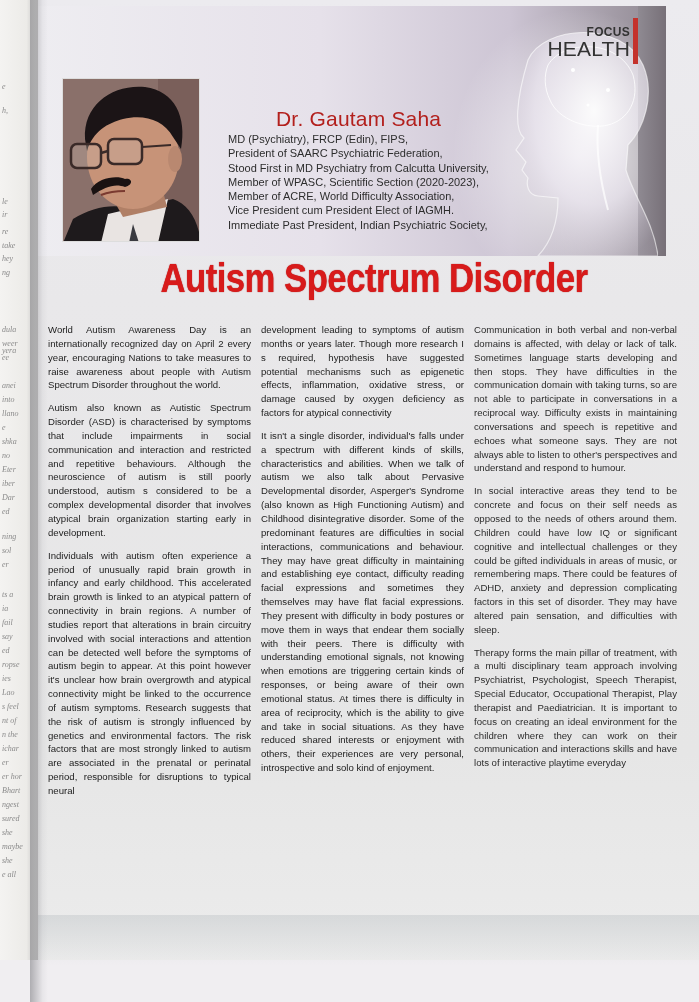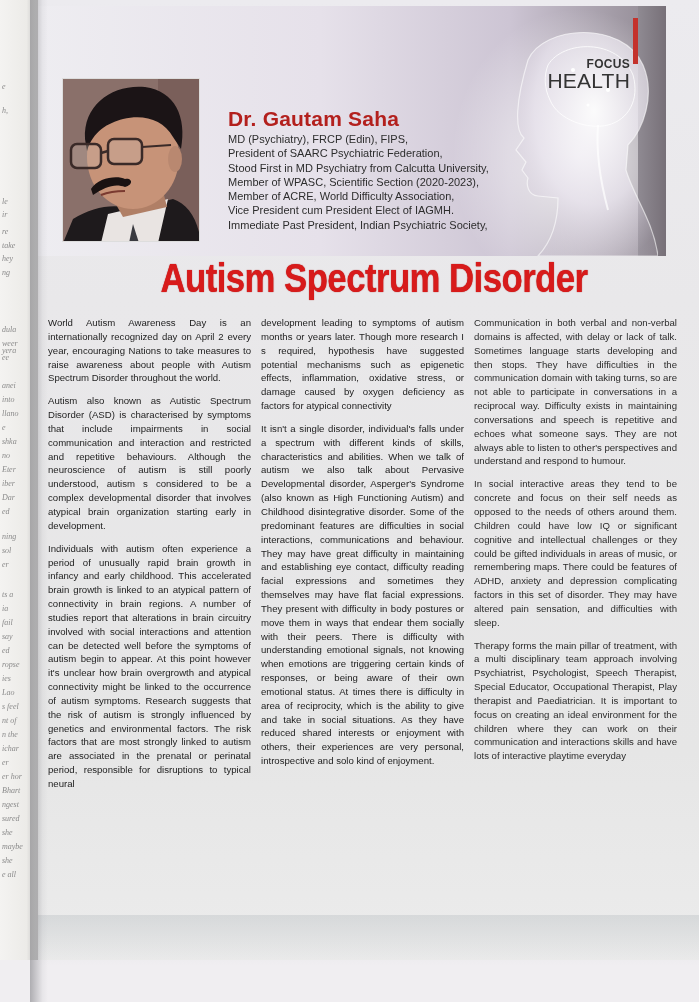--- a/index.html
+++ b/index.html
@@ -35,58 +35,58 @@
       linear-gradient(90deg, #eeedf1 0%, #e6e1ea 45%, #cdc5d4 75%, #8e8790 100%);
   }
   .banner-edge {
     position: absolute; right: 0; top: 0; width: 28px; height: 250px;
     background: linear-gradient(90deg, #8f8a92, #777078);
   }
   .head-silhouette {
     position: absolute; left: 420px; top: 14px; width: 200px; height: 236px;
   }
   .focus-health {
-    position: absolute; right: 36px; top: 20px; text-align: right; line-height: 1; margin-top: 32px;
+    position: absolute; right: 36px; top: 20px; text-align: right; line-height: 1;
   }
   .focus-health .f1 { font-weight: bold; font-size: 12px; color: #333; letter-spacing: 0.3px; }
   .focus-health .f2 { font-size: 21px; color: #333; letter-spacing: 0.2px; }
   .focus-bar {
     position: absolute; right: 28px; top: 12px; width: 5px; height: 46px; background: #c4322c;
   }
 
   .photo {
     position: absolute; left: 24px; top: 72px; width: 138px; height: 164px;
     background: linear-gradient(180deg, #8b6f68 0%, #7d6560 100%);
     overflow: hidden; border: 1px solid #ddd;
   }
 
   .author {
     position: absolute; left: 190px; top: 100px; width: 400px;
   }
   .author-name {
-    font-size: 21px; font-weight: bold; color: #b3201d; letter-spacing: 0.2px; line-height: 26px;
+    font-size: 21px; font-weight: normal; color: #b3201d; letter-spacing: 0.2px; line-height: 26px; margin-left: 48px;
   }
   .cred {
     font-size: 11px; color: #2d2d2d; line-height: 14.3px; white-space: nowrap;
   }
 
   .title {
     position: absolute; left: 46px; top: 255px; width: 580px; text-align: center;
     font-family: "Liberation Sans", sans-serif; font-weight: bold;
     font-size: 37px; color: #d81b1b; letter-spacing: -0.6px;
     transform: scaleX(0.94) scaleY(1.12); transform-origin: center top;
     text-shadow: 0 0 1px #a01010;
   }
 
   
   .columns {
     position: absolute; left: 10px; top: 316px; width: 630px; height: 600px;
     display: flex; gap: 10px;
   }
-  .col { width: 203px; }
+  .col { width: 203px; margin-top: 7px; }
   .col p {
     font-size: 9.6px; line-height: 13.85px; color: #222;
     text-align: justify; margin-bottom: 9px; hyphens: manual;
   }
   .col.c1 p { color: #1d1d1d; }
   .col.c3 p { color: #2c2c2c; }
 
   
   .bottom-shade {
     position: absolute; left: 0; top: 915px; width: 661px; height: 50px;

